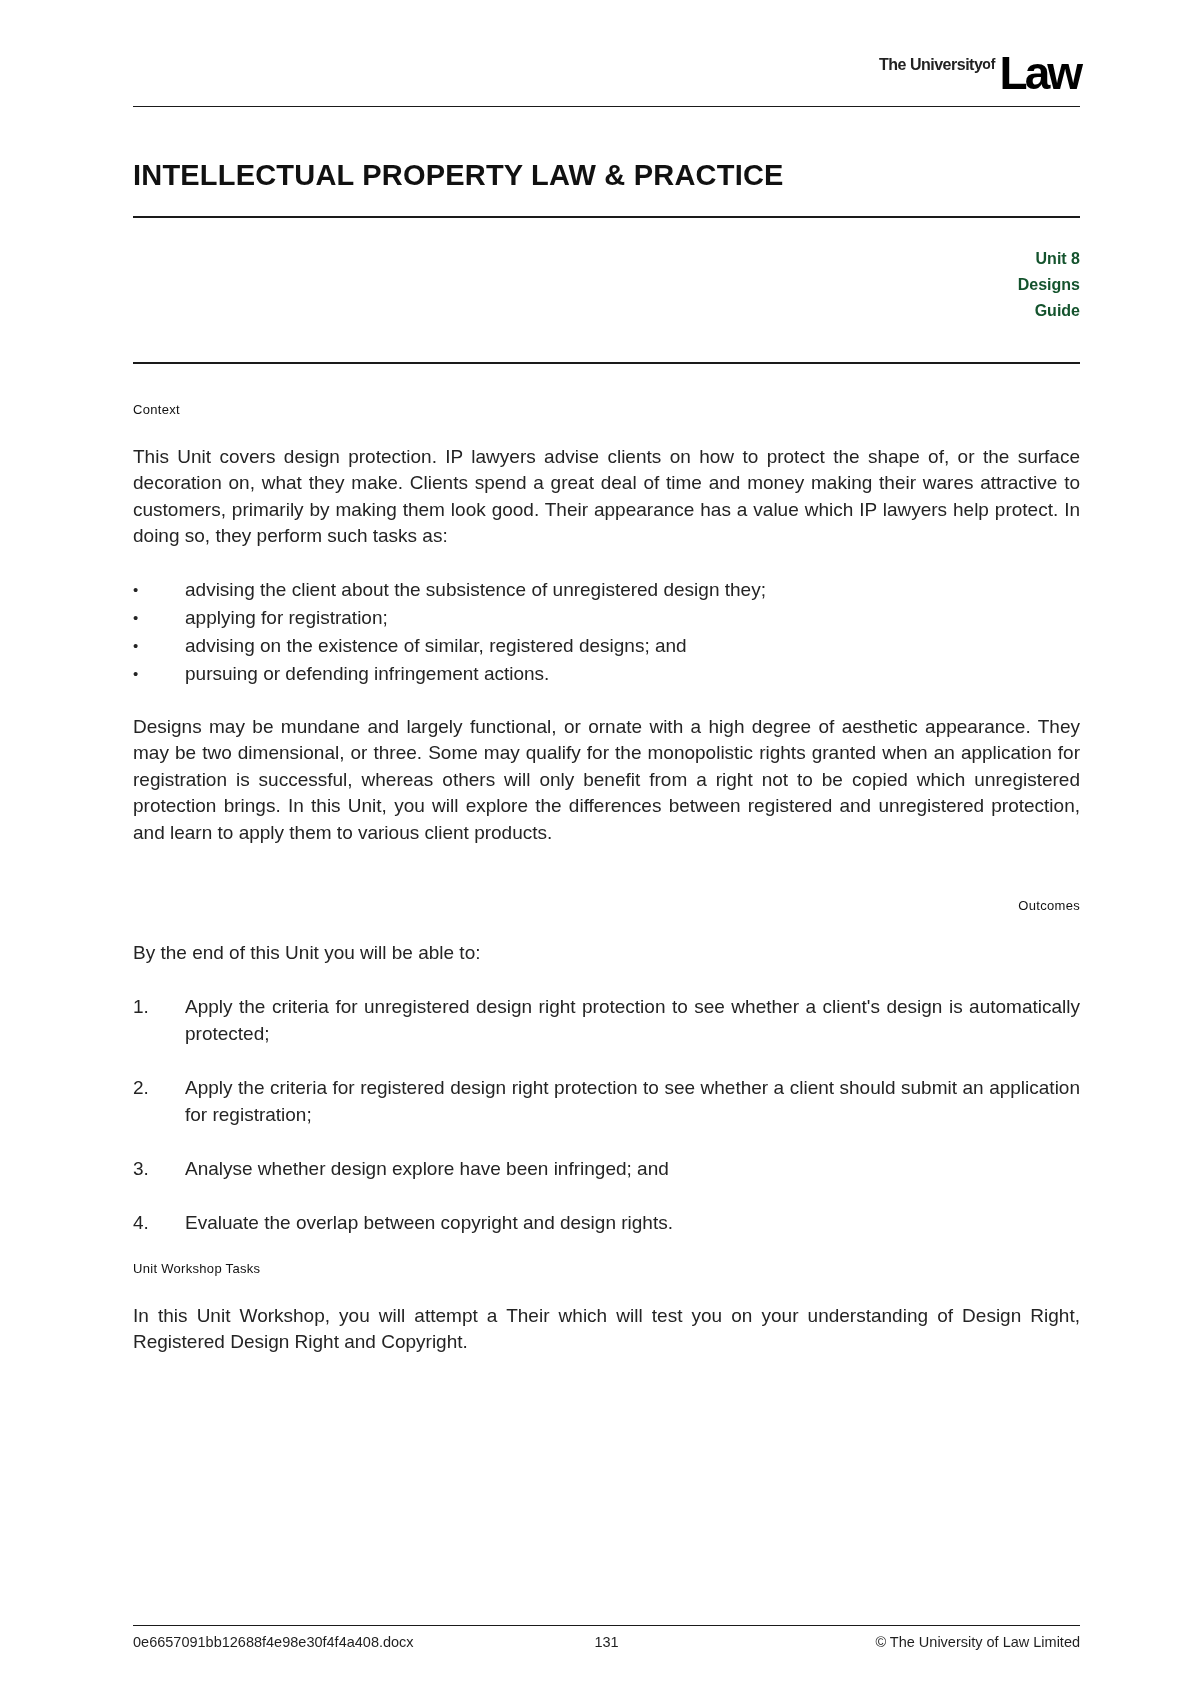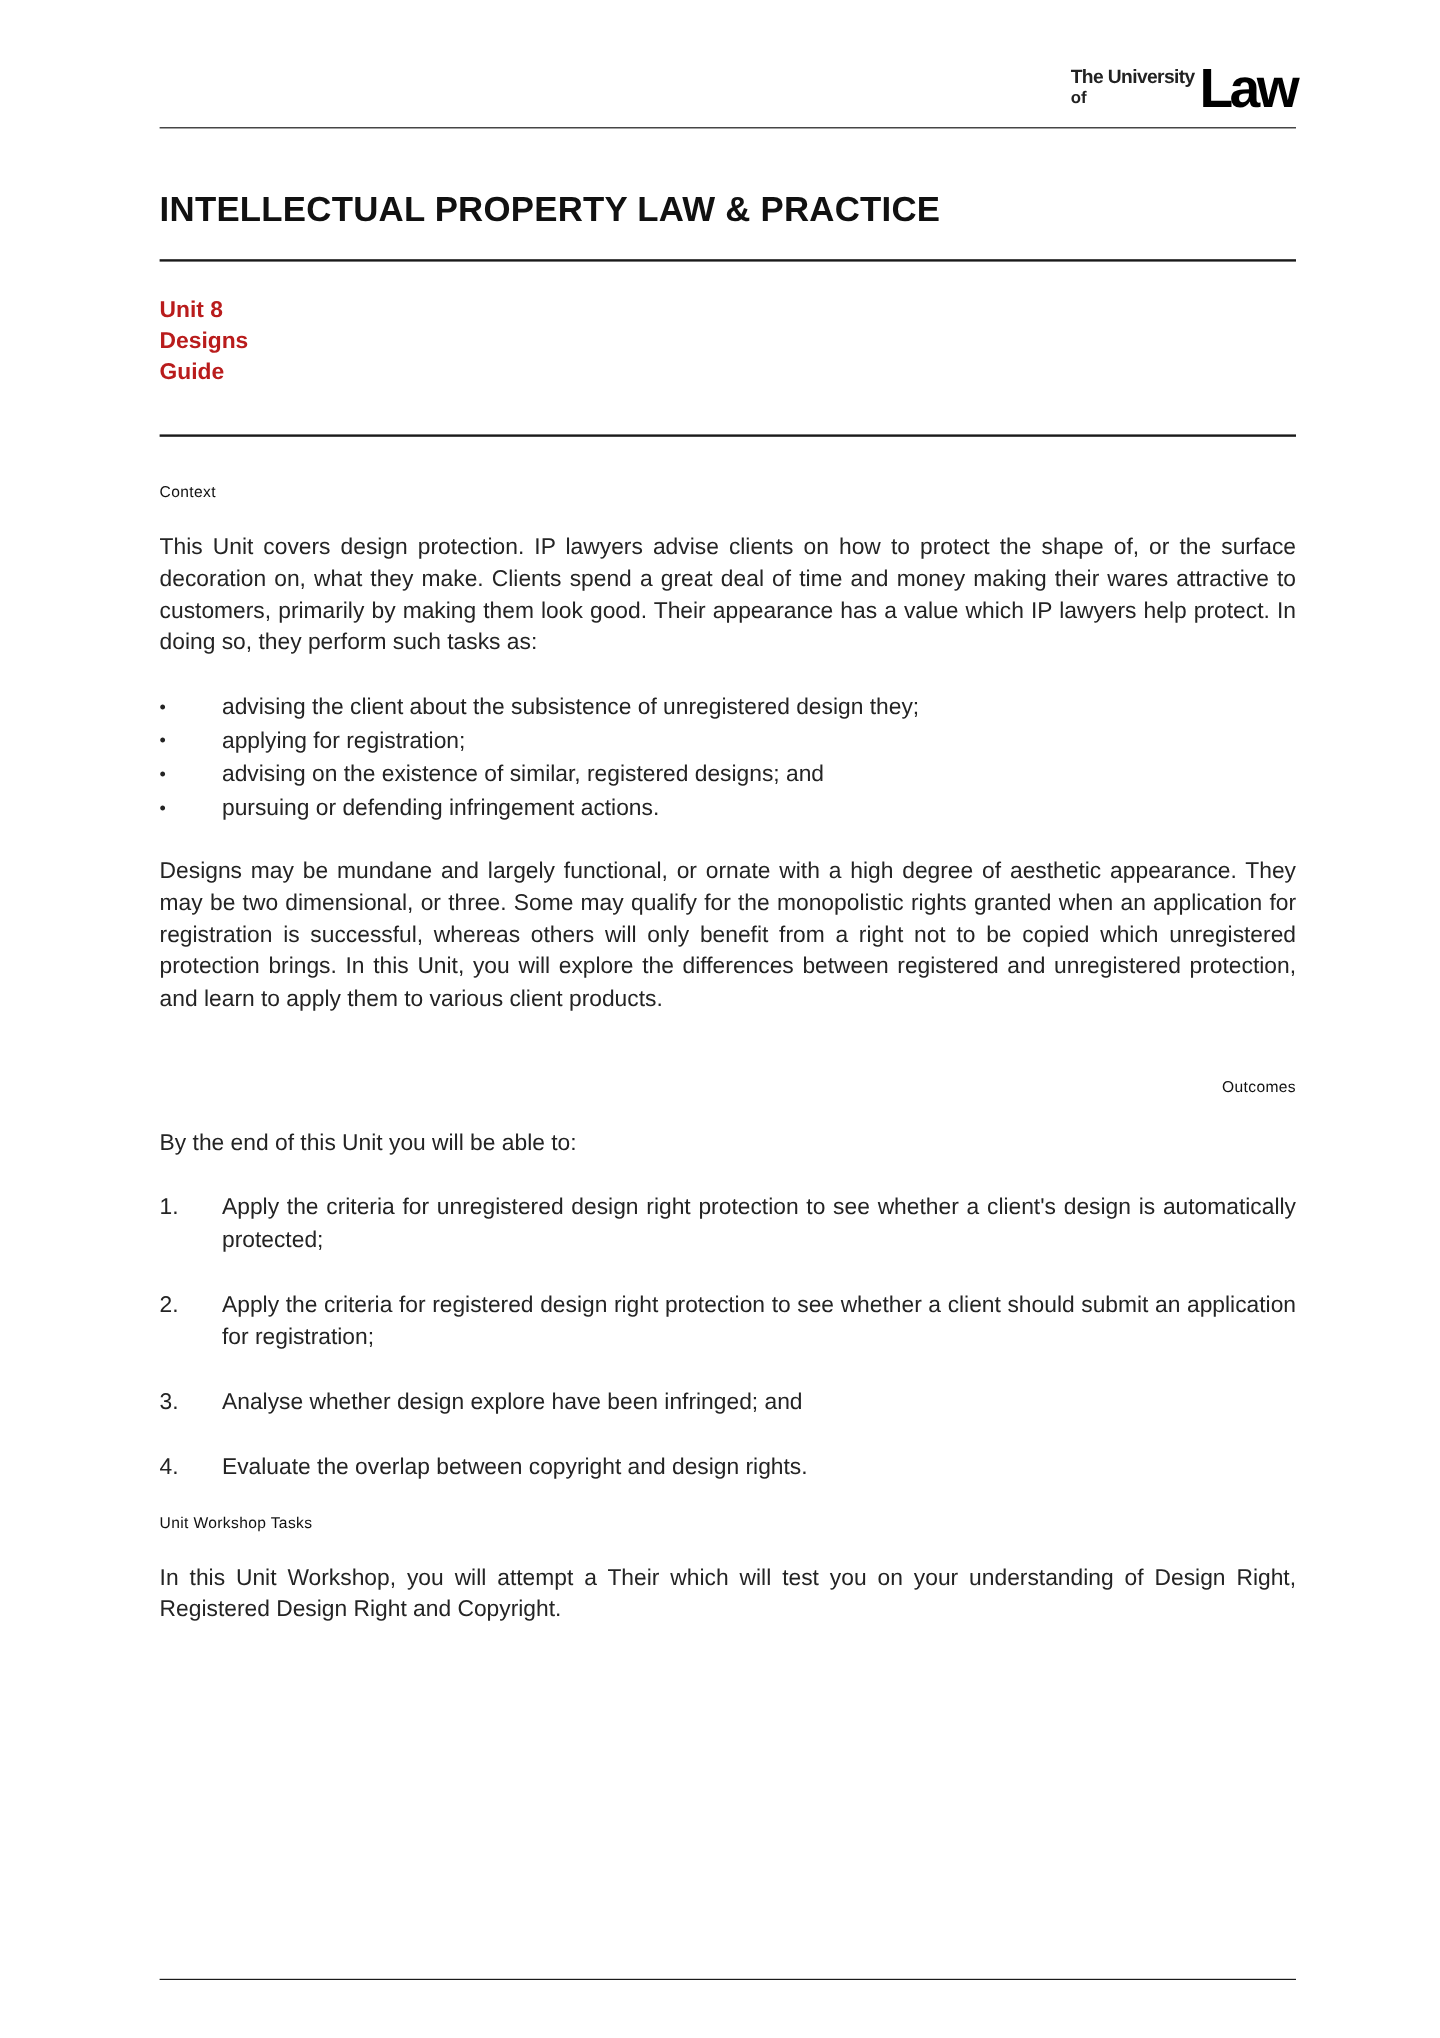--- a/index.html
+++ b/index.html
@@ -23,22 +23,23 @@
     justify-content: flex-end;
     align-items: flex-start;
   }
   .logo {
     display: flex;
     align-items: flex-start;
     gap: 4px;
   }
   .logo-left {
     display: flex;
-    flex-direction: column;
+    flex-direction: row;
     padding-top: 4px;
+    align-items: center;
   }
   .logo-top {
     font-size: 16px;
     font-weight: bold;
     letter-spacing: -0.5px;
     white-space: nowrap;
   }
   .logo-mid {
     font-size: 14px;
     font-weight: bold;
@@ -64,24 +65,25 @@
   .doc-title {
     margin-top: 52px;
     font-size: 29px;
     font-weight: bold;
     color: #111111;
     letter-spacing: 0.2px;
   }
   .title-rule { margin-top: 24px; }
   .unit-block { margin-top: 28px; }
   .unit-line {
-    font-size: 19px;
+    font-size: 16px;
     font-weight: bold;
     line-height: 26px;
-    color: #b91c1c;
+    color: #14532d;
+    text-align: right;
   }
   .unit-rule { margin-top: 38px; }
   .section-heading {
     font-size: 13px;
     font-weight: normal;
     color: #111111;
     letter-spacing: 0.3px;
   }
   .h-context { margin-top: 38px; }
   .h-outcomes { margin-top: 52px; text-align: right; }
@@ -203,15 +205,20 @@
       <span class="marker">4.</span>
       <span class="item-text">Evaluate the overlap between copyright and design rights.</span>
     </div>
   </div>
 
   <h2 class="section-heading h-workshop">Unit Workshop Tasks</h2>
   <p class="para">In this Unit Workshop, you will attempt a Their which will test you on your understanding of Design Right, Registered Design Right and Copyright.</p>
 
   <div class="footer">
     <div class="rule rule-thin"></div>
+    <div class="footer-row">
+      <span class="footer-left">0e6657091bb12688f4e98e30f4f4a408.docx</span>
+      <span class="footer-center">131</span>
+      <span class="footer-right">© The University of Law Limited</span>
+    </div>
   </div>
 
 </div>
 
 </body></html>

